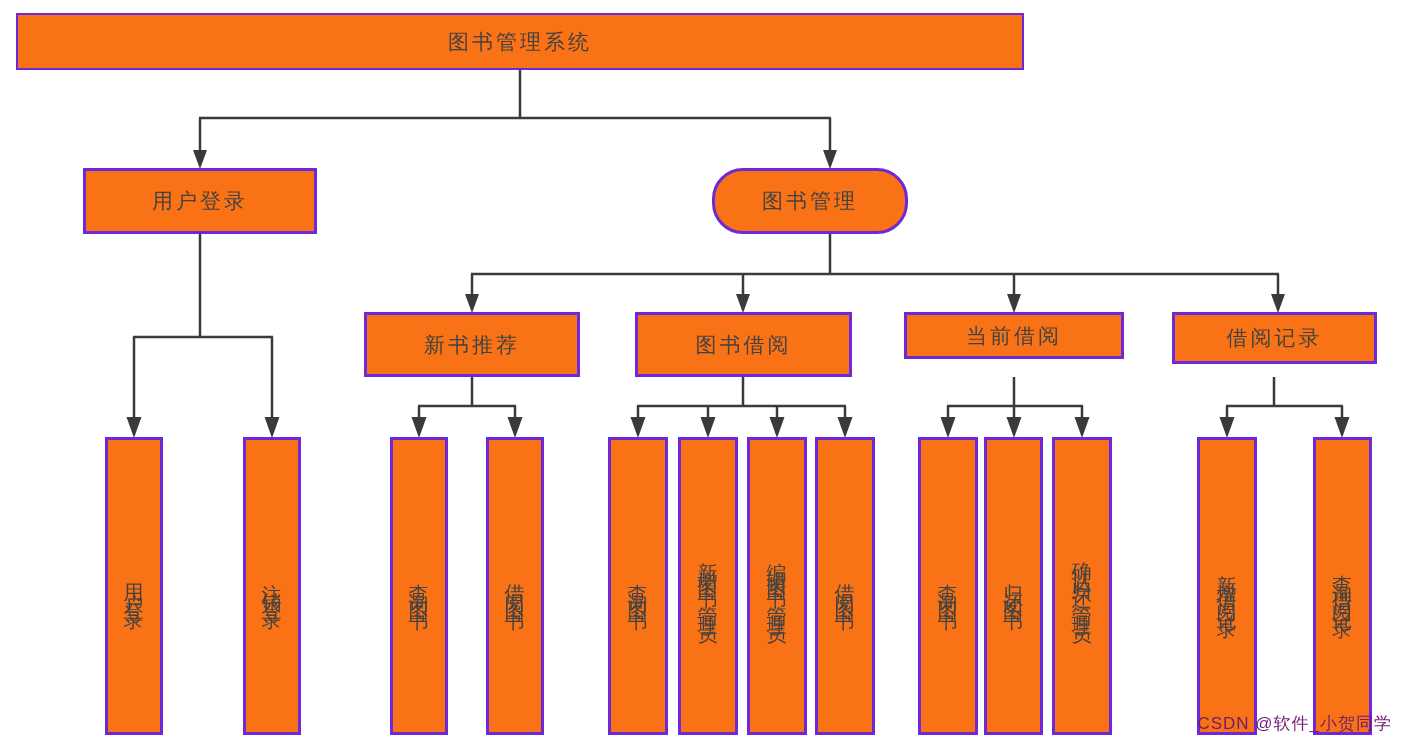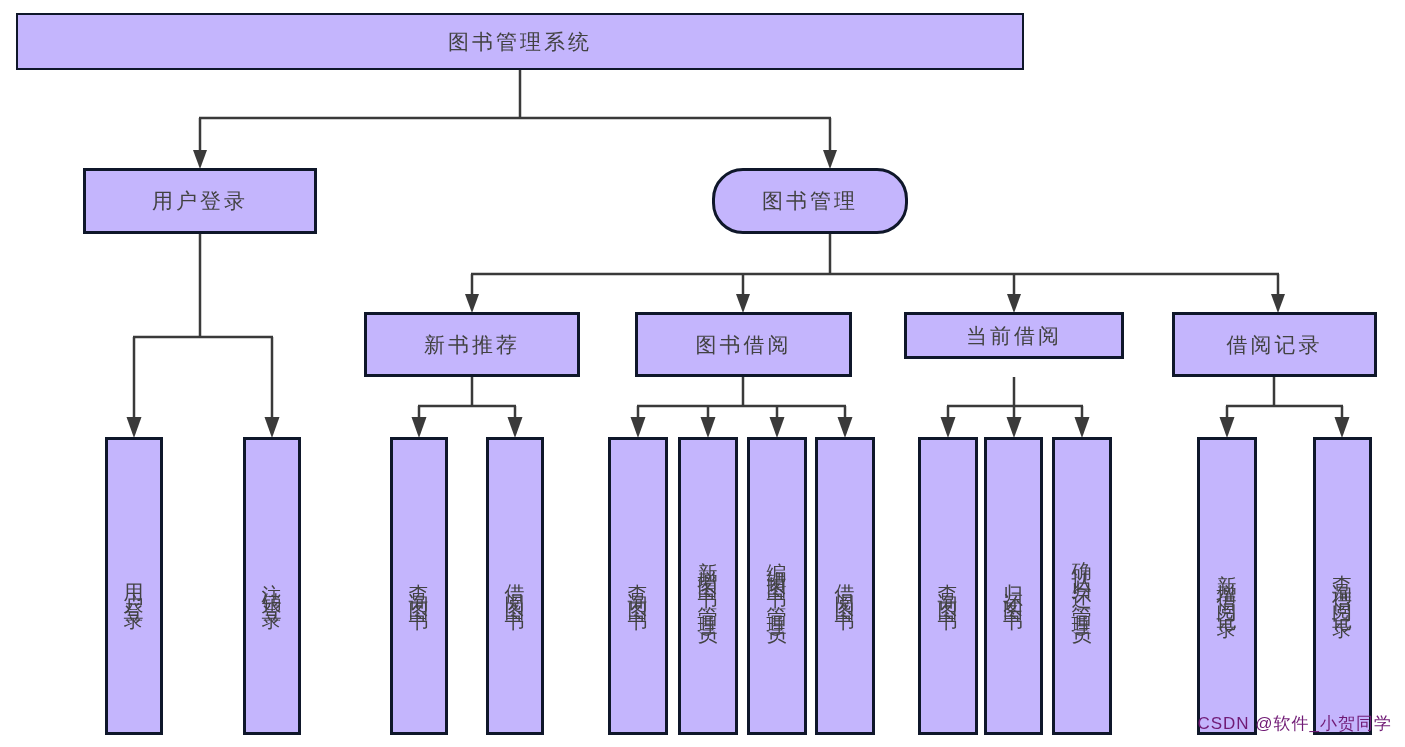--- a/index.html
+++ b/index.html
@@ -18,22 +18,22 @@
   svg.wires {
     position: absolute;
     left: 0;
     top: 0;
     width: 1405px;
     height: 747px;
   }
   .node {
     position: absolute;
     box-sizing: border-box;
-    border: 3px solid #0f172a;
-    background: #c4b5fd;
+    border: 3px solid #6d28d9;
+    background: #f97316;
     display: flex;
     align-items: center;
     justify-content: center;
     color: #424242;
     font-size: 21px;
     letter-spacing: 3px;
     text-align: center;
     z-index: 2;
   }
   .node.root {
@@ -139,21 +139,21 @@
   </svg>
 
   <div class="node root" style="left:16px; top:13px; width:1008px; height:57px;">图书管理系统</div>
 
   <div class="node" style="left:83px; top:168px; width:234px; height:66px;">用户登录</div>
   <div class="node" style="left:712px; top:168px; width:196px; height:66px;border-radius:31px;">图书管理</div>
 
   <div class="node" style="left:364px; top:312px; width:216px; height:65px;">新书推荐</div>
   <div class="node" style="left:635px; top:312px; width:217px; height:65px;">图书借阅</div>
   <div class="node" style="left:904px; top:312px; width:220px; height:47px;">当前借阅</div>
-  <div class="node" style="left:1172px; top:312px; width:205px; height:65px;">借阅记录</div>
+  <div class="node" style="left:1172px; top:312px; width:205px; height:52px;">借阅记录</div>
 
   <div class="node leaf" style="left:105px; top:437px; width:58px; height:298px;">用户登录</div>
   <div class="node leaf" style="left:243px; top:437px; width:58px; height:298px;">注销登录</div>
 
   <div class="node leaf" style="left:390px; top:437px; width:58px; height:298px;">查询图书</div>
   <div class="node leaf" style="left:486px; top:437px; width:58px; height:298px;">借阅图书</div>
 
   <div class="node leaf" style="left:608px; top:437px; width:60px; height:298px;">查询图书</div>
   <div class="node leaf" style="left:678px; top:437px; width:60px; height:298px;">新增图书（管理员）</div>
   <div class="node leaf" style="left:747px; top:437px; width:60px; height:298px;">编辑图书（管理员）</div>

